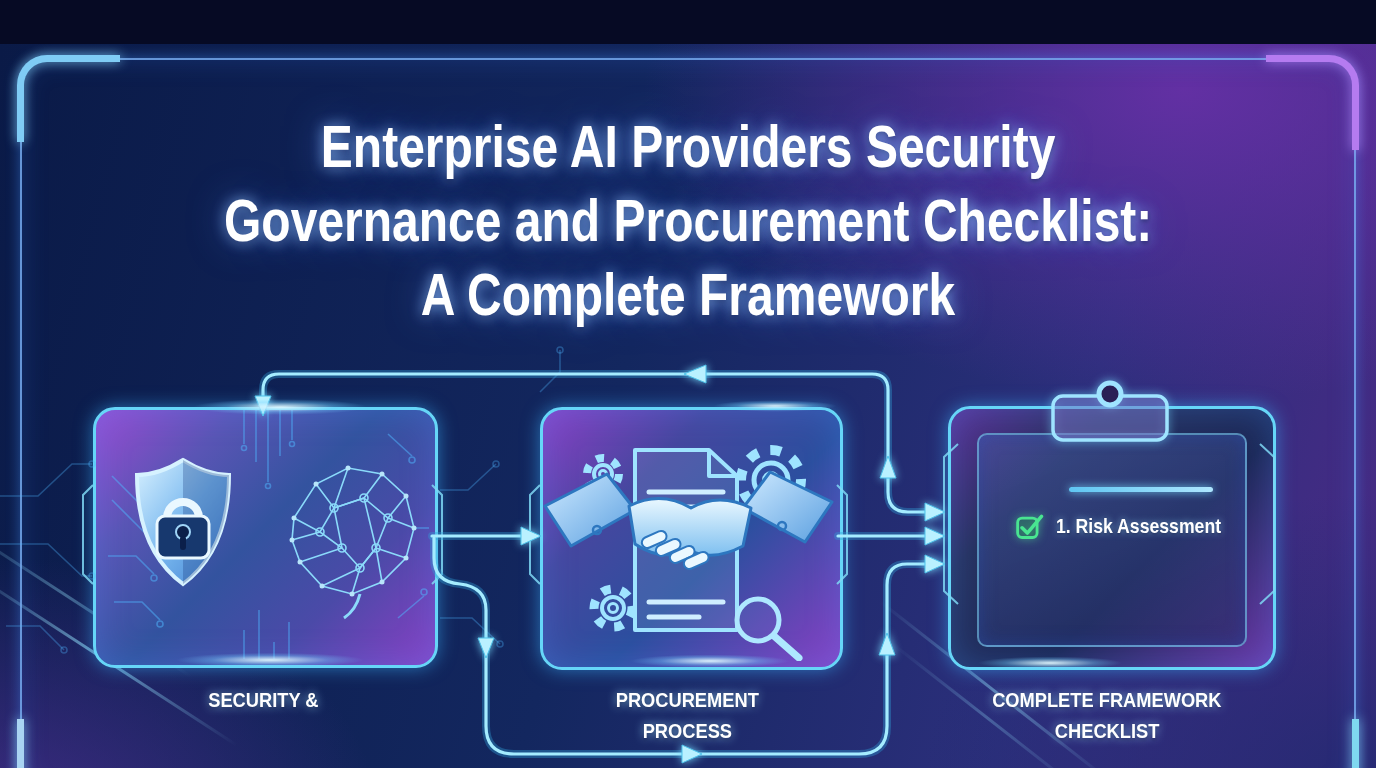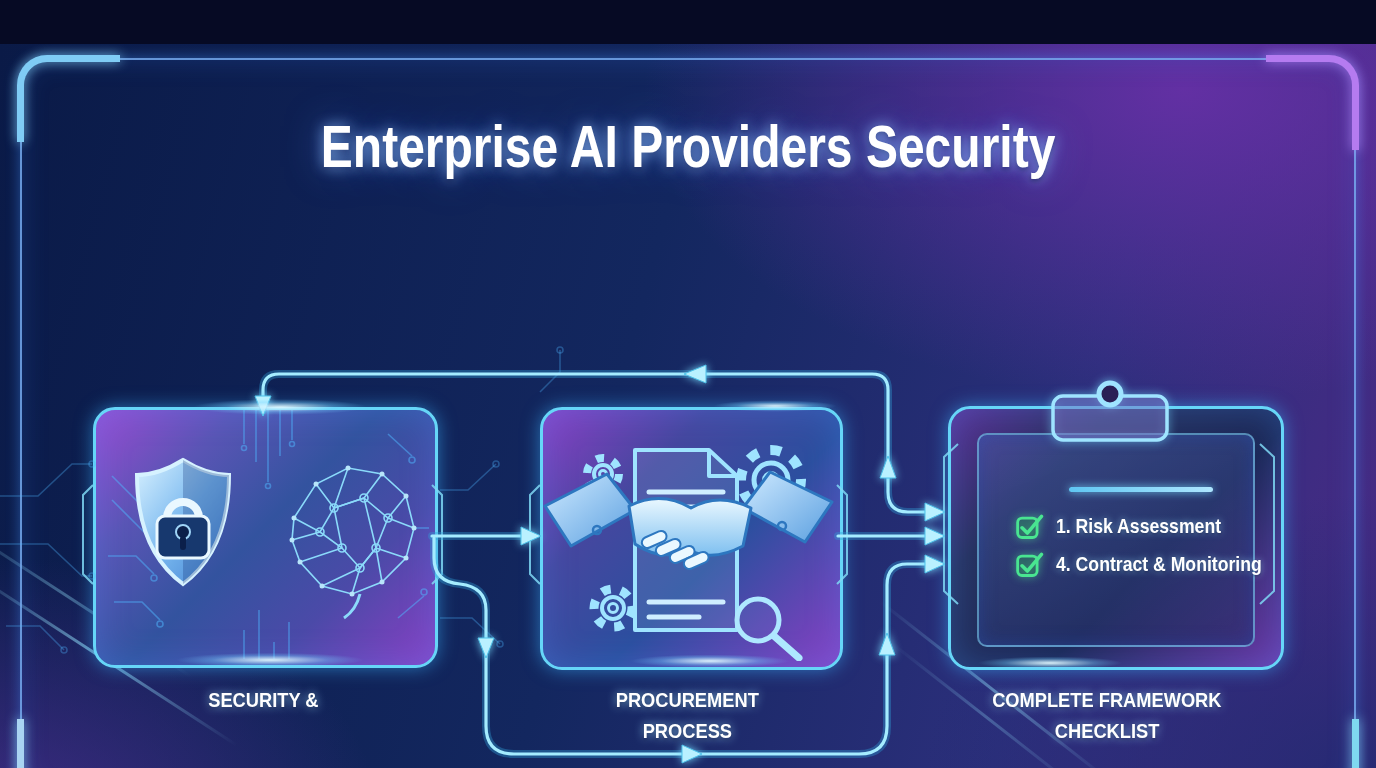--- a/index.html
+++ b/index.html
@@ -26,21 +26,21 @@
   .title .tline{display:block;}
   .title .tline span{display:inline-block;transform:scaleX(.8);transform-origin:center;white-space:nowrap;}
   
   .panel{position:absolute;border:3px solid #66d6f8;border-radius:22px;
     box-shadow:0 0 18px rgba(60,180,255,.55), inset 0 0 34px rgba(70,150,255,.28);}
   .panel-left{left:93px;top:363px;width:339px;height:255px;
     background:linear-gradient(135deg,#9a4ad2 0%,#5a55b5 24%,#33539f 48%,#4b4aa8 72%,#8a3fc4 100%);}
   .panel-mid{left:540px;top:363px;width:297px;height:257px;
     background:linear-gradient(135deg,#8a3fc4 0%,#45479f 30%,#2c4f9f 58%,#8a3fc4 100%);}
   .panel-right{left:948px;top:362px;width:322px;height:258px;
-    background:linear-gradient(135deg,#5a2f93 0%,#26315f 28%,#1c2857 60%,#6d37a8 100%);padding-left:8px;}
+    background:linear-gradient(135deg,#5a2f93 0%,#26315f 28%,#1c2857 60%,#6d37a8 100%);}
   .panel svg{position:absolute;left:0;top:0;}
   
   .clip-page{position:absolute;left:26px;top:24px;right:26px;bottom:20px;
     border:2px solid rgba(130,220,255,.55);border-radius:10px;
     background:linear-gradient(160deg,rgba(74,96,170,.5),rgba(32,42,95,.55));
     box-shadow:inset 0 0 18px rgba(40,80,180,.4);}
   .clip-divider{position:absolute;left:90px;top:52px;width:144px;height:5px;border-radius:3px;
     background:linear-gradient(90deg,#5fc6f2,#aee6ff);box-shadow:0 0 8px rgba(120,220,255,.9);}
   .check-list{position:absolute;left:36px;top:72px;right:16px;}
   .check-row{display:flex;align-items:center;height:38px;}
@@ -79,20 +79,22 @@
   <div class="beam" style="left:892px;top:598px;width:240px;transform:rotate(38deg);opacity:.35;"></div>
 
   <div class="frame"></div>
   <div class="corner tl"></div>
   <div class="corner tr"></div>
   <div class="corner br"></div>
   <div class="corner bl"></div>
 
   <div class="title">
     <span class="tline"><span>Enterprise AI Providers Security</span></span>
+    <span class="tline"><span>Governance and Procurement Checklist:</span></span>
+    <span class="tline"><span>A Complete Framework</span></span>
   </div>
 
   <div class="panel panel-left">
     <svg width="333" height="249" viewBox="0 0 333 249">
       <defs>
         <linearGradient id="gShield" x1="0" y1="0" x2="1" y2="1">
           <stop offset="0" stop-color="#d8f1ff"></stop>
             <stop offset=".5" stop-color="#79b8ef"></stop>
             <stop offset="1" stop-color="#3f7fd0"></stop>
         </linearGradient>
@@ -237,27 +239,20 @@
     <div class="clip-page">
       <div class="clip-divider"></div>
       <div class="check-list">
         <div class="check-row">
           <svg width="30" height="28" viewBox="0 0 34 30">
             <rect x="3" y="6" width="22" height="22" rx="5" fill="rgba(20,70,45,.25)" stroke="#49e591" stroke-width="3.2"></rect>
             <path d="M8 17 L14 23 L30 4" fill="none" stroke="#49e591" stroke-width="4" stroke-linecap="round" stroke-linejoin="round"></path>
           </svg>
           <span class="check-label">1. Risk Assessment</span>
         </div>
-        <div class="check-row">
-          <svg width="30" height="28" viewBox="0 0 34 30">
-            <rect x="3" y="6" width="22" height="22" rx="5" fill="rgba(20,70,45,.25)" stroke="#49e591" stroke-width="3.2"></rect>
-            <path d="M8 17 L14 23 L30 4" fill="none" stroke="#49e591" stroke-width="4" stroke-linecap="round" stroke-linejoin="round"></path>
-          </svg>
-          <span class="check-label">4. Contract &amp; Monitoring</span>
-        </div>
       </div>
     </div>
   </div>
 
   <div class="caption cap-left">
     <span><i>SECURITY &amp;</i></span>
   </div>
   <div class="caption cap-right">
     <span><i>COMPLETE FRAMEWORK</i></span>
     <span><i>CHECKLIST</i></span>

